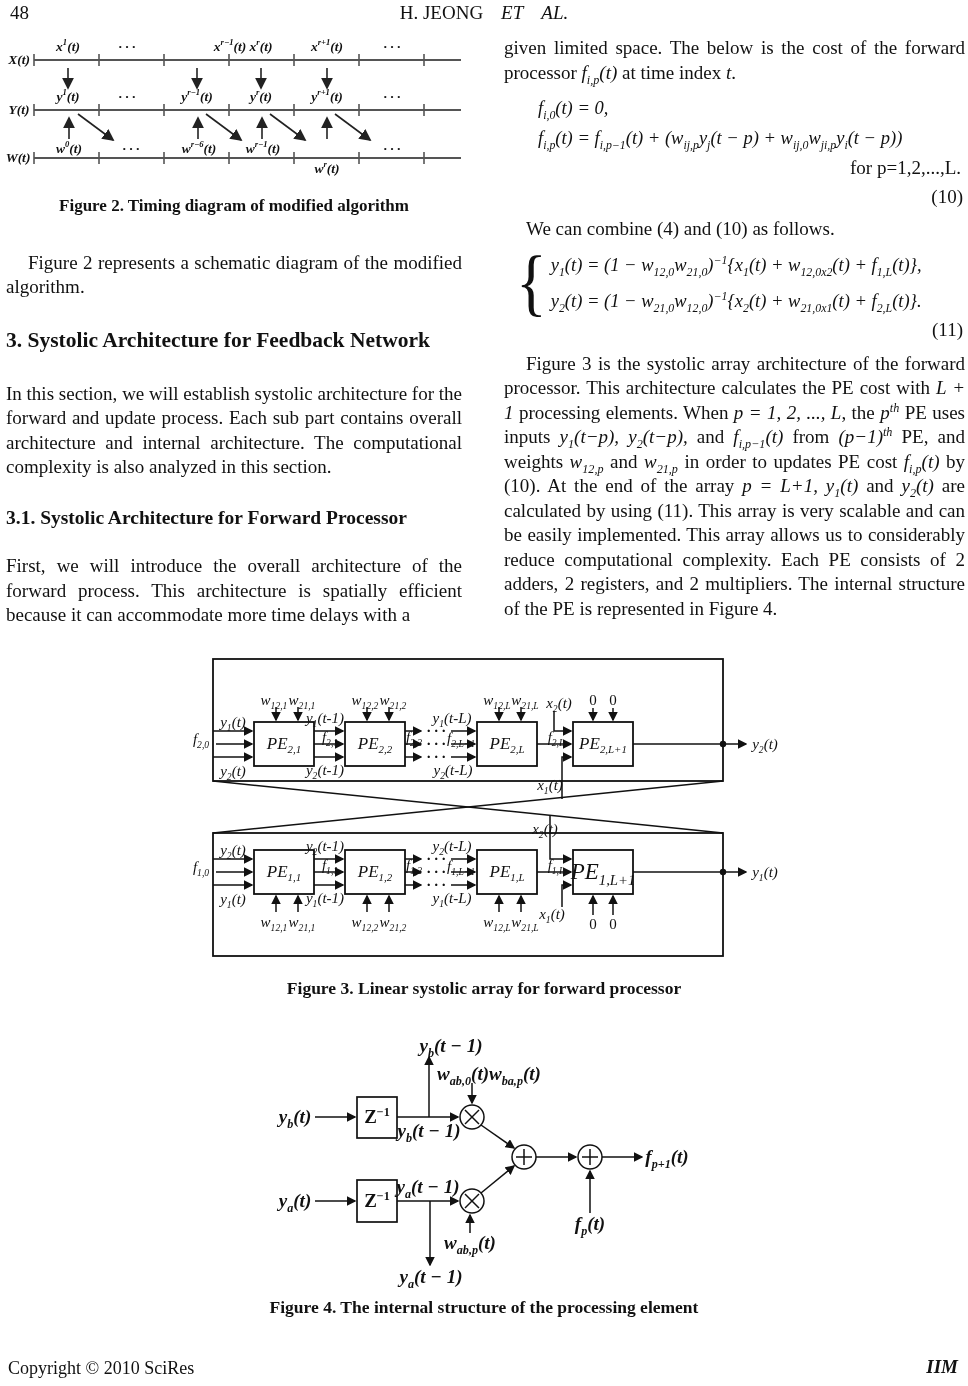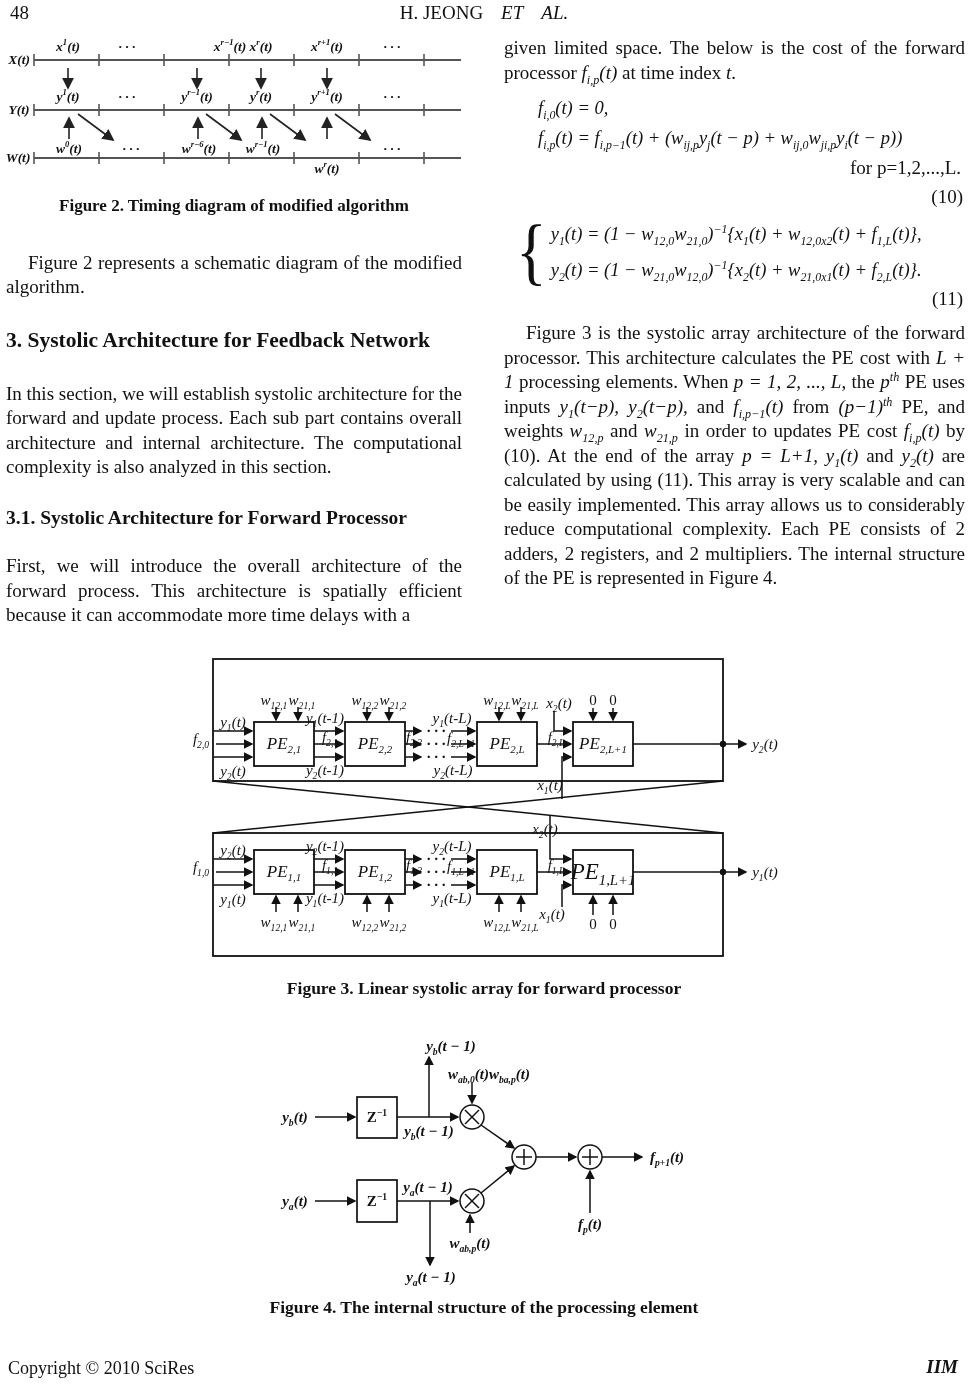--- a/index.html
+++ b/index.html
@@ -28,21 +28,21 @@
   .eq-num{font-style:normal;text-align:right;margin-right:2px;line-height:28px;font-size:19px;}
   .eq11{display:flex;align-items:center;margin-left:12px;}
   .brace{font-style:normal;font-size:64px;font-weight:300;line-height:64px;margin-right:4px;
          transform:scaleY(1.15);}
   
   .figwrap{position:absolute;}
   .flab{position:absolute;transform:translate(-50%,-50%);white-space:nowrap;
         font-family:"Liberation Serif",serif;font-style:italic;color:#111;}
   .f2lab{font-size:13.5px;font-weight:bold;}
   .f3lab{font-size:15px;}
-  .f4lab{font-size:15px;font-weight:600;}
+  .f4lab{font-size:19px;font-weight:600;}
   .upright{font-style:normal;}
   svg{position:absolute;left:0;top:0;}
   .fullcap{position:absolute;left:0;right:0;text-align:center;font-weight:bold;font-size:17.5px;}
   
   .footl{position:absolute;left:8px;top:1358px;font-size:18px;}
   .footr{position:absolute;right:10px;top:1356px;font-size:19px;font-weight:bold;font-style:italic;}
 </style>
 </head>
 <body>
 
@@ -139,20 +139,21 @@
   <section class="col right">
     <p>given limited space. The below is the cost of the forward processor <i>f<sub>i,p</sub>(t)</i> at time index <i>t</i>.</p>
 
     <div class="eq">
       <div>f<sub>i,0</sub>(t) = 0,</div>
       <div style="white-space:nowrap;">f<sub>i,p</sub>(t) = f<sub>i,p−1</sub>(t) + (w<sub>ij,p</sub>y<sub>j</sub>(t − p) + w<sub>ij,0</sub>w<sub>ji,p</sub>y<sub>i</sub>(t − p))</div>
     </div>
     <div class="eq-cond">for p=1,2,...,L.</div>
     <div class="eq-num">(10)</div>
 
+    <p class="indent" style="margin-top:6px;">We can combine (4) and (10) as follows.</p>
 
     <div class="eq eq11">
       <div class="brace">{</div>
       <div>
         <div style="white-space:nowrap;">y<sub>1</sub>(t) = (1 − w<sub>12,0</sub>w<sub>21,0</sub>)<sup>−1</sup>{x<sub>1</sub>(t) + w<sub>12,0x2</sub>(t) + f<sub>1,L</sub>(t)},</div>
         <div style="white-space:nowrap;margin-top:6px;">y<sub>2</sub>(t) = (1 − w<sub>21,0</sub>w<sub>12,0</sub>)<sup>−1</sup>{x<sub>2</sub>(t) + w<sub>21,0x1</sub>(t) + f<sub>2,L</sub>(t)}.</div>
       </div>
     </div>
     <div class="eq-num">(11)</div>
 

